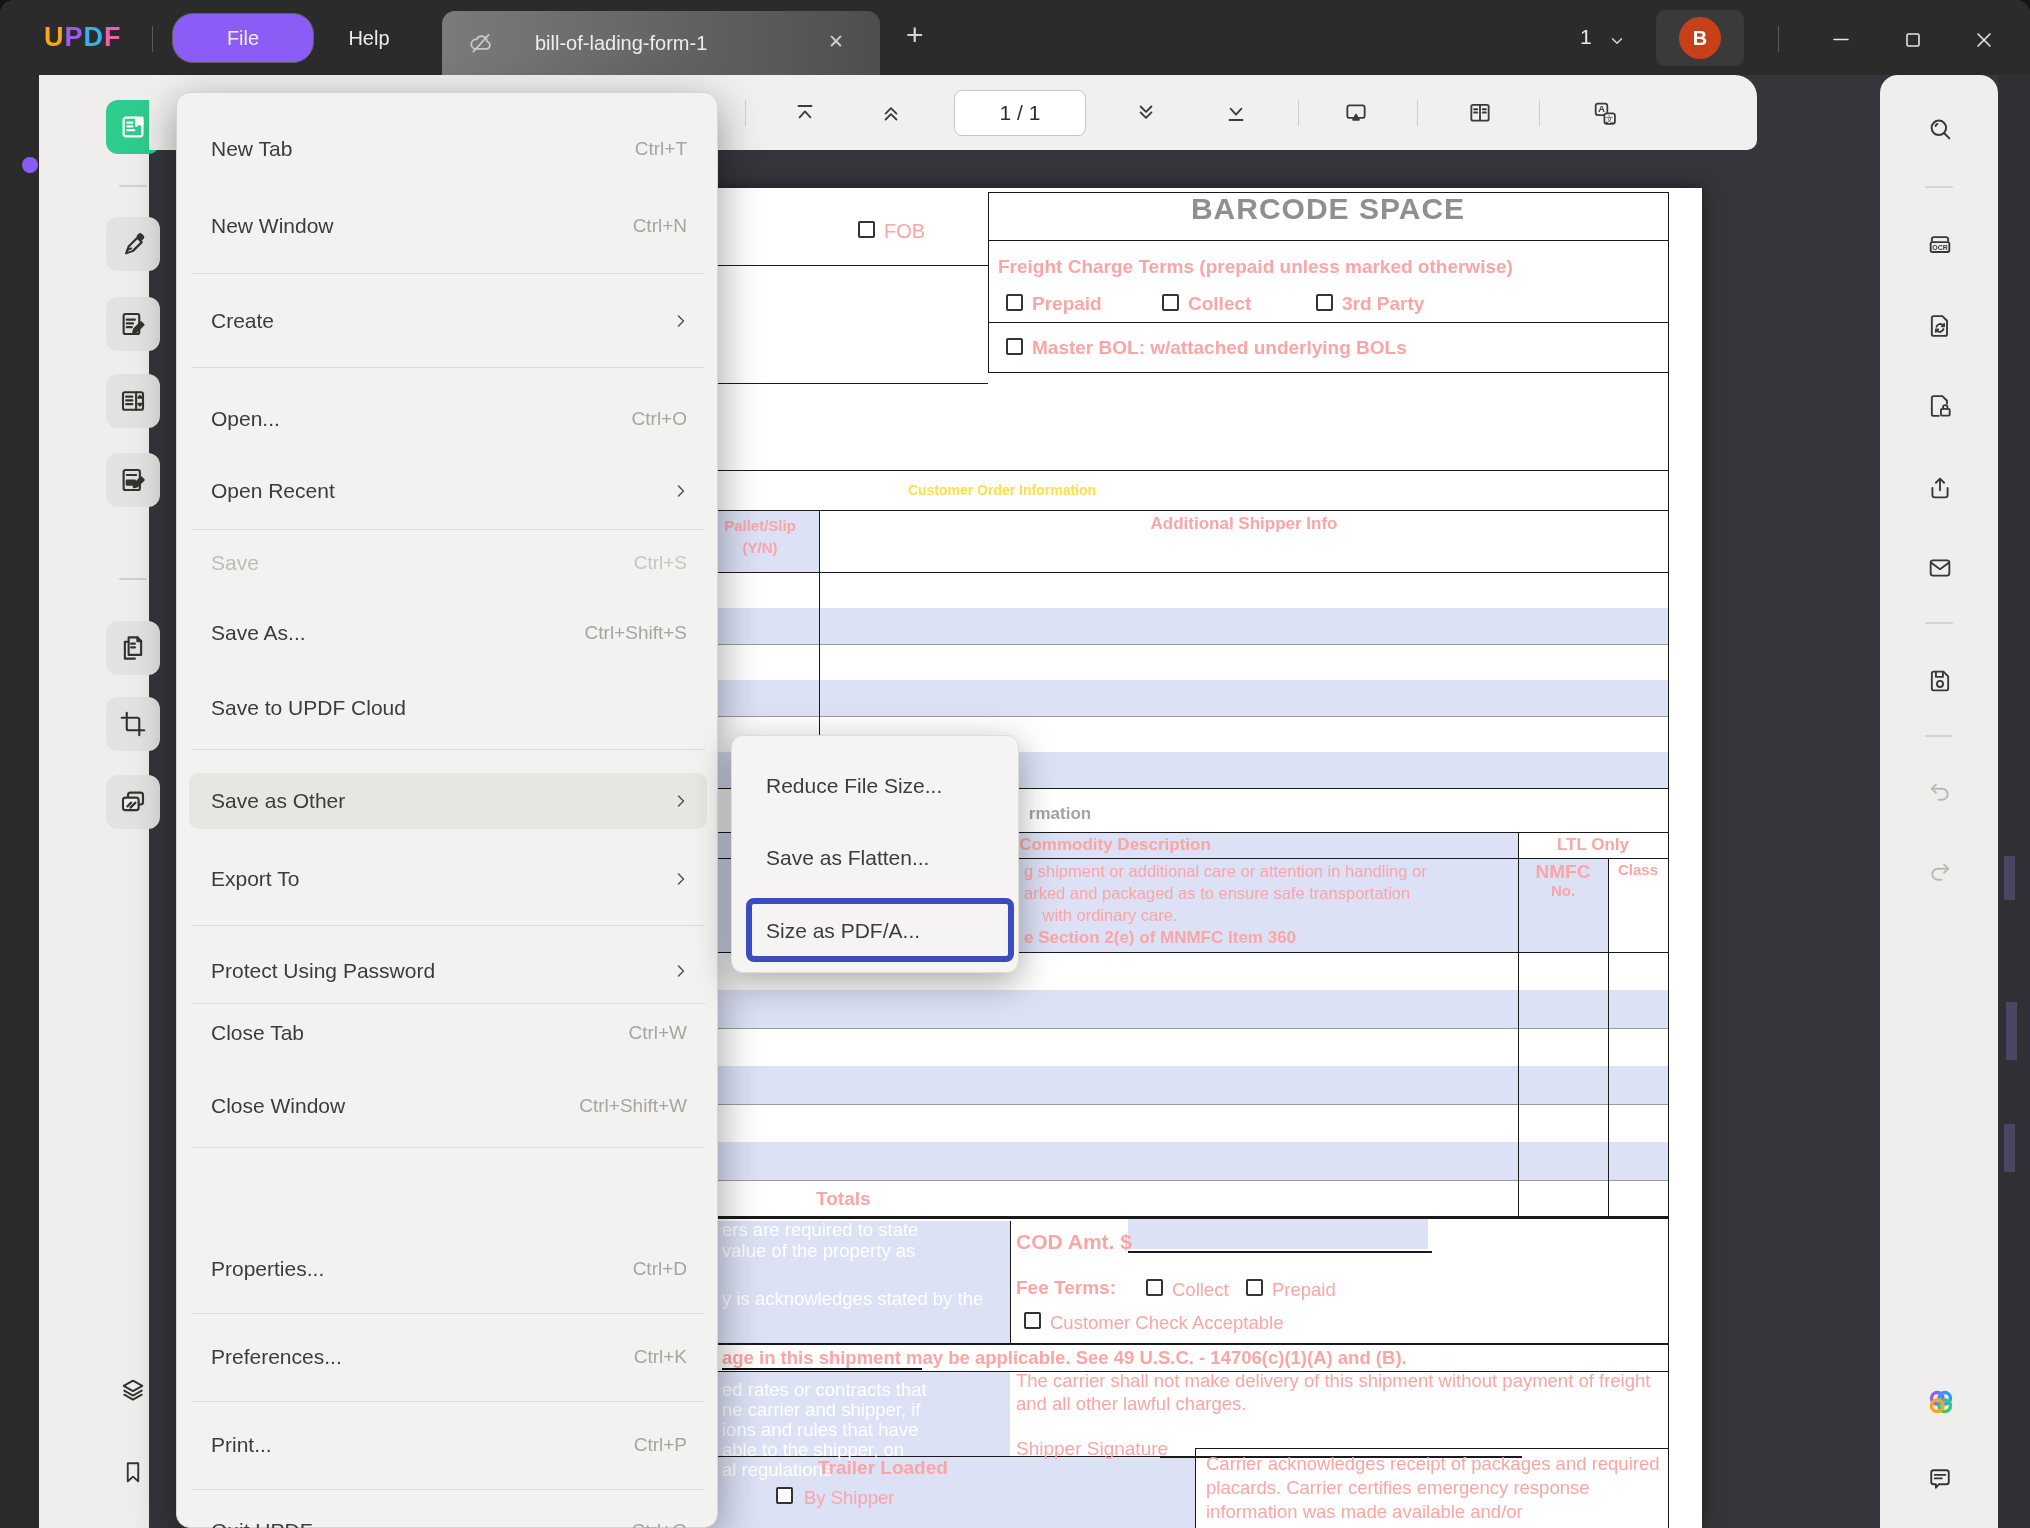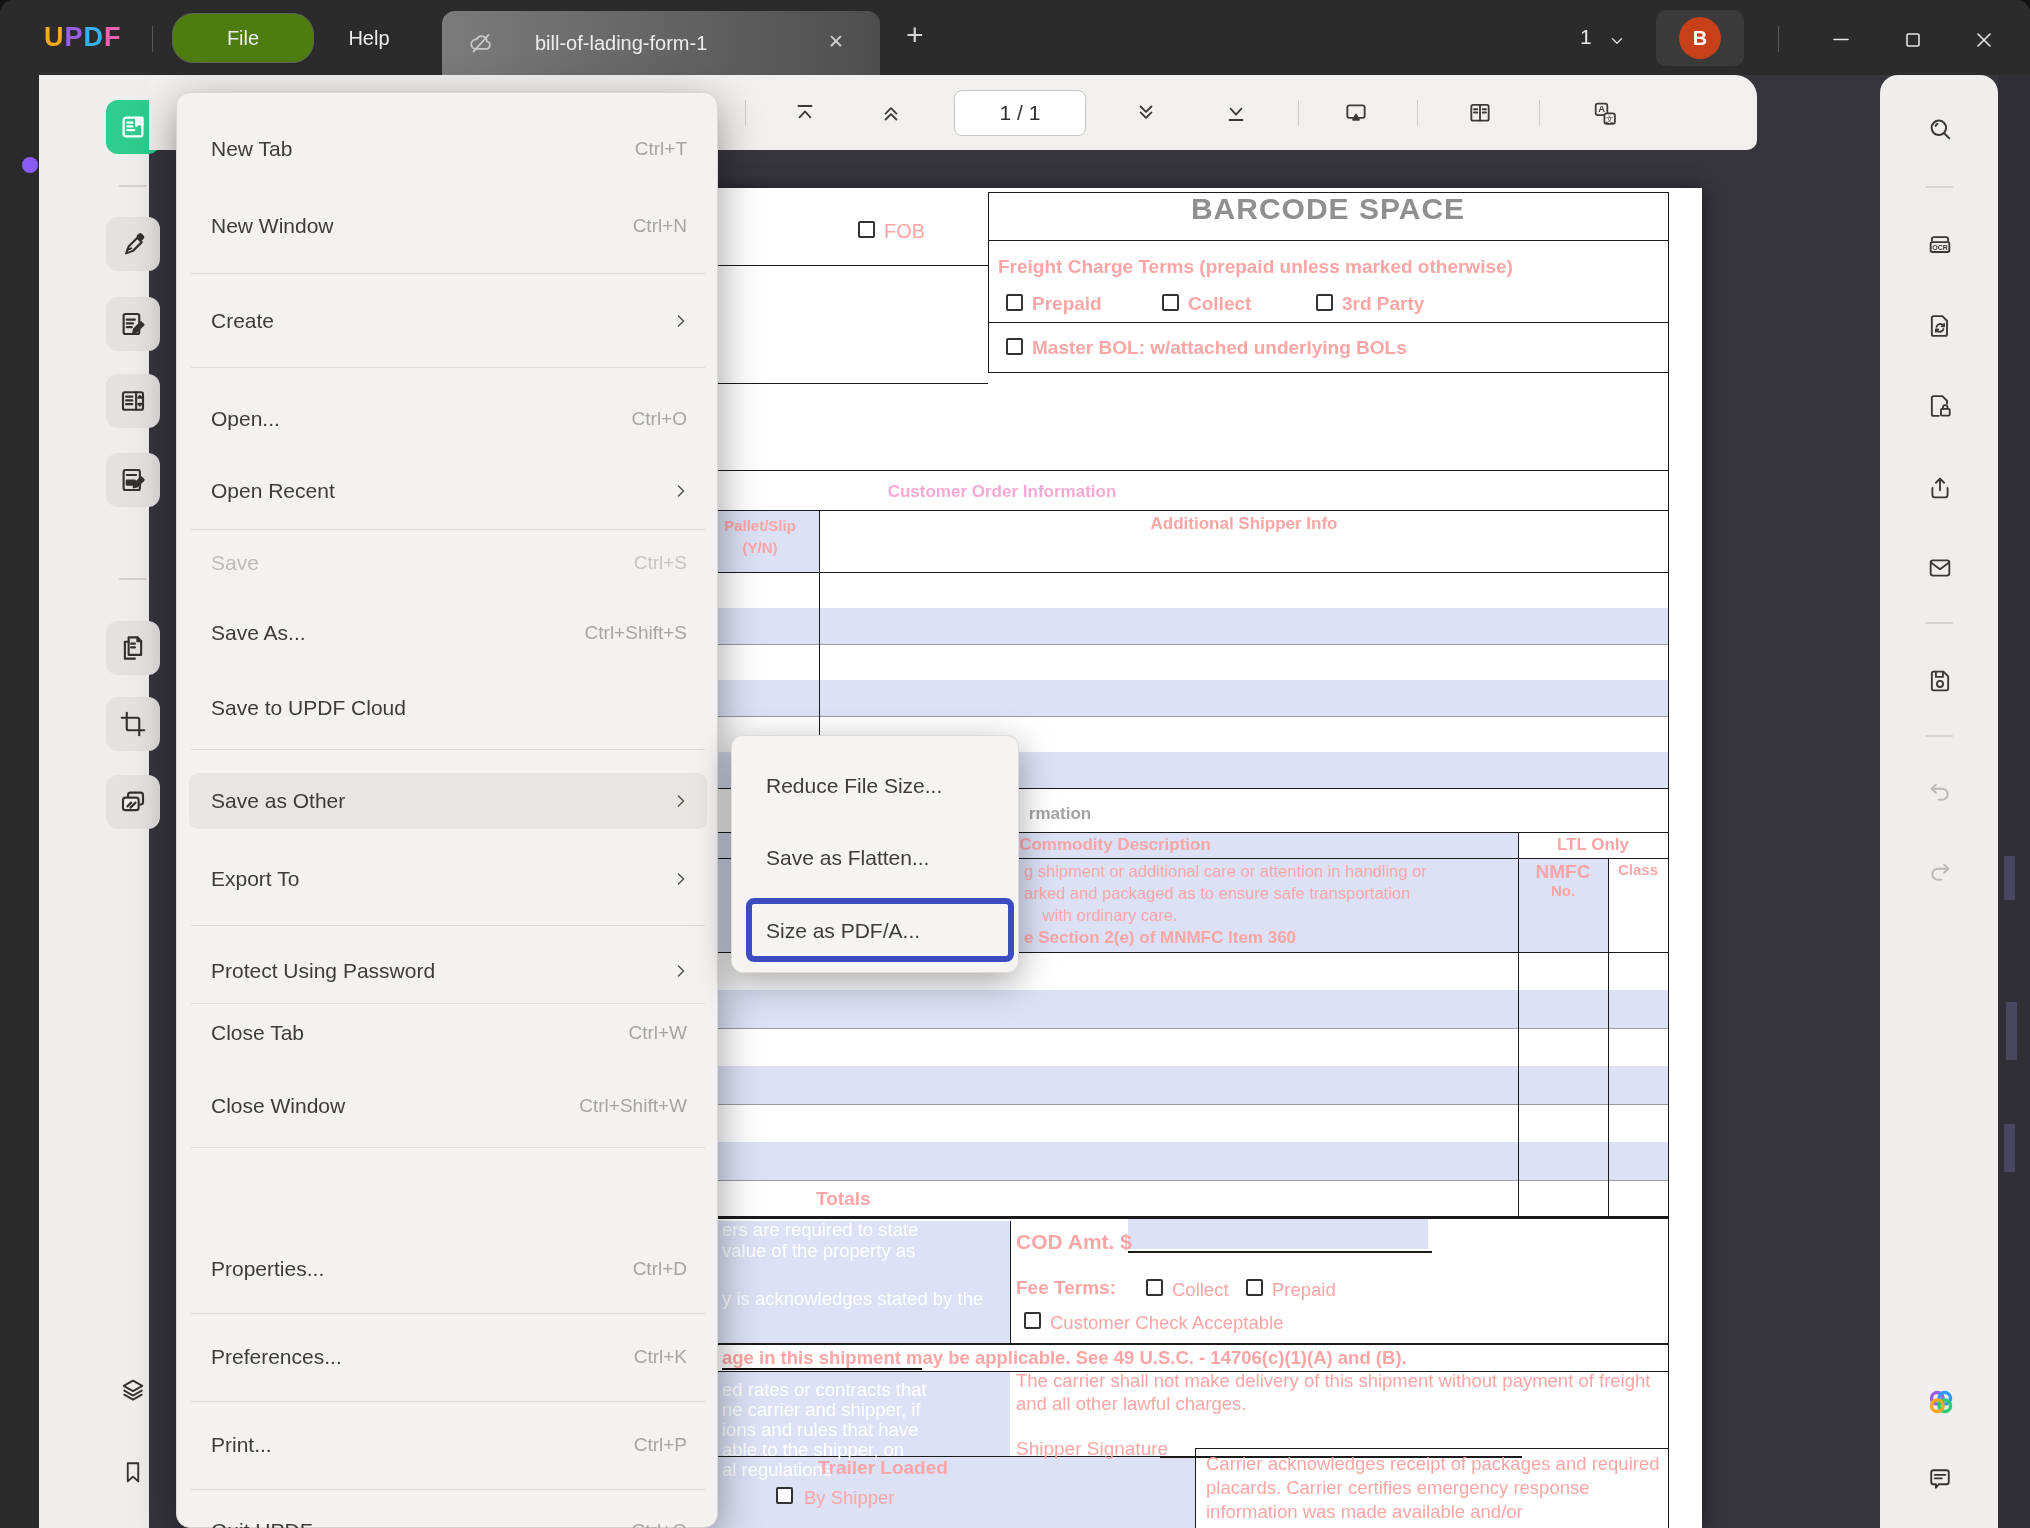--- a/index.html
+++ b/index.html
@@ -4,21 +4,21 @@
 <style>
 *{margin:0;padding:0;box-sizing:border-box}
 html,body{background:#141414}
 body{font-family:"Liberation Sans",sans-serif}
 #app{position:relative;width:2030px;height:1528px;background:#36353b;overflow:hidden;border-radius:14px 14px 0 0}
 .abs{position:absolute}
 
 #titlebar{position:absolute;left:0;top:0;width:2030px;height:75px;background:#2b2b2b;border-radius:14px 14px 0 0}
 .tb-txt{color:#ededed;font-size:20px}
 #logo span{font-size:27px;font-weight:bold;letter-spacing:1px}
-#file-btn{position:absolute;left:172px;top:13px;width:142px;height:50px;background:#4d7c0f;border:1px solid #606060;border-radius:21px;display:flex;align-items:center;justify-content:center}
+#file-btn{position:absolute;left:172px;top:13px;width:142px;height:50px;background:#8b5cf6;border:1px solid #606060;border-radius:21px;display:flex;align-items:center;justify-content:center}
 #help-btn{position:absolute;left:333px;top:13px;width:72px;height:50px;display:flex;align-items:center;justify-content:center}
 #tab{position:absolute;left:442px;top:11px;width:438px;height:64px;background:linear-gradient(90deg,#7b7b7b,#4e4e4e);border-radius:13px 13px 0 0;display:flex;align-items:center}
 
 #left-rail{position:absolute;left:0;top:75px;width:39px;height:1453px;background:#2a2a2a}
 #left-sidebar{position:absolute;left:39px;top:75px;width:110px;height:1453px;background:#f0eeec}
 #toolbar{position:absolute;left:149px;top:75px;width:1608px;height:75px;background:#f2f0ee;border-radius:0 22px 10px 0}
 #right-sidebar{position:absolute;left:1880px;top:75px;width:118px;height:1453px;background:#f0eeec;border-radius:18px 18px 0 0}
 .side-btn{position:absolute;left:67px;width:54px;height:54px;border-radius:12px;background:#e4e2e0;display:flex;align-items:center;justify-content:center}
 .side-btn.active{background:#2ecc8e}
 .side-btn.bare{background:transparent}
@@ -444,21 +444,21 @@
   <div class="pt b" style="left:998px;top:256px;font-size:19px">Freight Charge Terms (prepaid unless marked otherwise)</div>
   <div class="cb" style="left:1006px;top:294px"></div>
   <div class="pt b" style="left:1032px;top:293px;font-size:19px">Prepaid</div>
   <div class="cb" style="left:1162px;top:294px"></div>
   <div class="pt b" style="left:1188px;top:293px;font-size:19px">Collect</div>
   <div class="cb" style="left:1316px;top:294px"></div>
   <div class="pt b" style="left:1342px;top:293px;font-size:19px">3rd Party</div>
   <div class="cb" style="left:1006px;top:338px"></div>
   <div class="pt b" style="left:1032px;top:337px;font-size:19px">Master BOL: w/attached underlying BOLs</div>
 
-  <div class="pt b ctr" style="left:1002px;top:482px;font-size:17px;color:#f9a8d4">Customer Order Information</div>
+  <div class="pt b ctr" style="left:1002px;top:482px;font-size:14px;color:#fde047">Customer Order Information</div>
   <div class="pt b ctr" style="left:760px;top:517px;font-size:15px">Pallet/Slip</div>
   <div class="pt b ctr" style="left:760px;top:539px;font-size:15px">(Y/N)</div>
   <div class="pt b ctr" style="left:1244px;top:514px;font-size:17px">Additional Shipper Info</div>
 
   <div class="pt b ctr" style="left:1060px;top:804px;font-size:17px;color:#a3a3a3">rmation</div>
   <div class="pt b ctr" style="left:1115px;top:835px;font-size:17px">Commodity Description</div>
   <div class="pt b ctr" style="left:1593px;top:835px;font-size:17px">LTL Only</div>
   <div class="pt" style="left:1024px;top:862px;font-size:16.5px">g shipment or additional care or attention in handling or</div>
   <div class="pt" style="left:1024px;top:884px;font-size:16.5px">arked and packaged as to ensure safe transportation</div>
   <div class="pt ctr" style="left:1110px;top:906px;font-size:16.5px">with ordinary care.</div>

